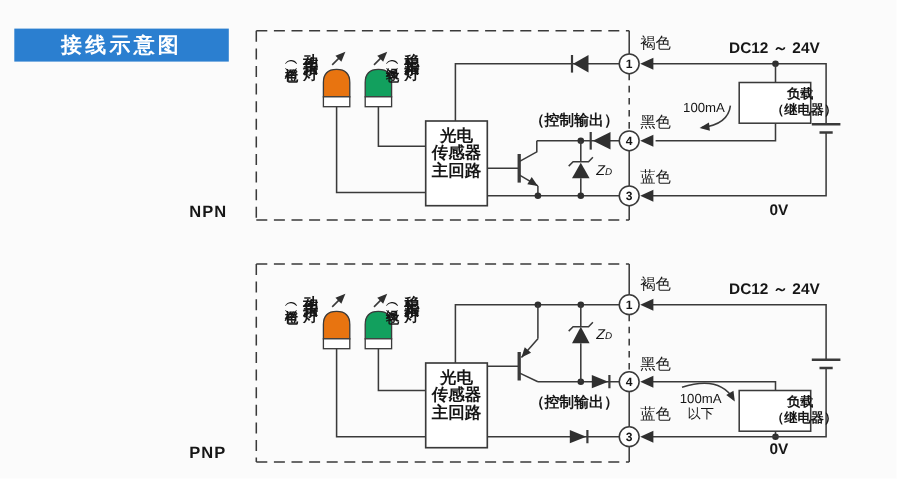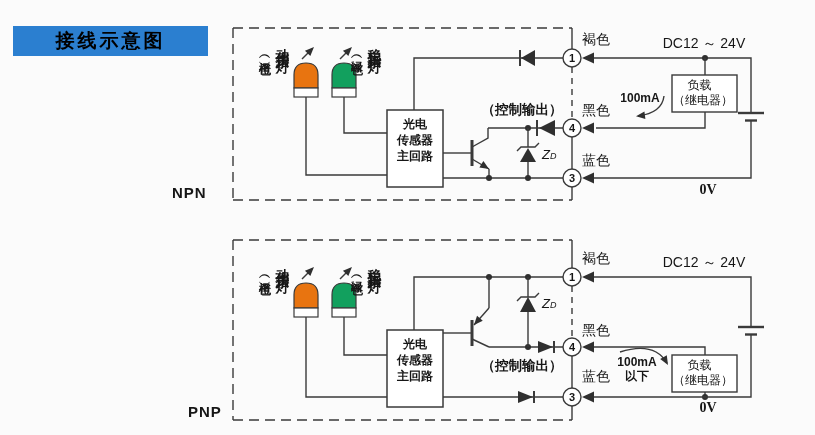--- a/index.html
+++ b/index.html
@@ -2,30 +2,30 @@
 <html><head>
 <meta charset="utf-8">
 <style>
   html,body{margin:0;padding:0;background:#fff;}
   .stage{position:relative;width:815px;height:435px;background:#fbfbfb;
          font-family:"Liberation Sans","DejaVu Sans",sans-serif;color:#161616;overflow:hidden;}
   .stage svg{position:absolute;left:0;top:0;}
   .abs{position:absolute;white-space:nowrap;}
   .c{text-align:center;}
   .banner{position:absolute;left:13px;top:26px;width:195px;height:30px;background:#2b7fd0;
-          color:#000000;font-size:19px;font-weight:bold;letter-spacing:3px;
+          color:#ffffff;font-size:19px;font-weight:bold;letter-spacing:3px;
           display:flex;align-items:center;justify-content:center;}
   .wire-lab{font-size:14px;font-weight:normal;}
   .type-lab{font-size:15px;font-weight:bold;letter-spacing:1px;}
-  .dc-lab{font-size:14px;font-weight:normal;width:104px;}
-  .zero-lab{font-size:14px;font-weight:bold;width:40px;font-family:Liberation Serif, serif;}
+  .dc-lab{font-size:14px;font-weight:bold;width:104px;}
+  .zero-lab{font-size:14px;font-weight:bold;width:40px;}
   .ctrl-lab{font-size:13.5px;font-weight:bold;width:104px;font-family:Liberation Serif, serif;}
-  .cur-lab{font-size:12px;font-weight:bold;width:52px;line-height:14px;}
-  .load-lab{font-size:12px;font-weight:normal;width:53px;line-height:15px;}
-  .sensor-lab{font-size:12px;font-weight:bold;width:56px;line-height:16px;}
+  .cur-lab{font-size:12px;font-weight:normal;width:52px;line-height:14px;}
+  .load-lab{font-size:12px;font-weight:bold;width:53px;line-height:15px;padding-left:28px;}
+  .sensor-lab{font-size:15px;font-weight:bold;width:56px;line-height:16px;}
   .zd-lab{font-size:13px;font-weight:normal;font-style:italic;}
   .zd-lab .sub{font-size:9px;font-style:italic;}
   .vlabel{position:absolute;display:flex;flex-direction:row;}
   .vlabel .paren{writing-mode:vertical-rl;font-size:12px;font-weight:bold;
                  letter-spacing:1px;margin-top:14px;}
   .vlabel .main{writing-mode:vertical-rl;font-size:13.5px;font-weight:bold;letter-spacing:3px;}
   .tnum{font:bold 11px "Liberation Sans",sans-serif;fill:#161616;}
 </style>
 </head>
 <body>
@@ -251,21 +251,21 @@
   <div>（继电器）</div>
 </div>
 
 <div class="abs cur-lab c" style="left:614px;top:91px;">
   <div>100mA</div>
   <div></div>
 </div>
 
 <div class="abs zero-lab c" style="left:688px;top:182px;">0V</div>
 
-<div class="abs type-lab" style="left:188px;top:403px;">PNP</div>
+<div class="abs type-lab" style="left:172px;top:403px;">PNP</div>
 
 <div class="vlabel" style="left:256px;top:257px;">
   <span class="paren">（橙色）</span>
   <span class="main">动作指示灯</span>
 </div>
 <div class="vlabel" style="left:348px;top:257px;">
   <span class="paren">（绿色）</span>
   <span class="main">稳定指示灯</span>
 </div>
 

